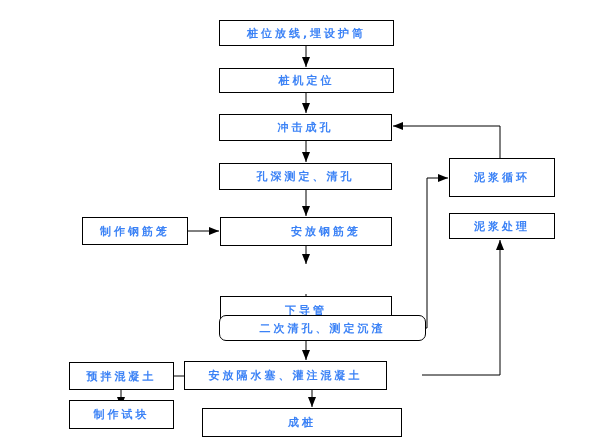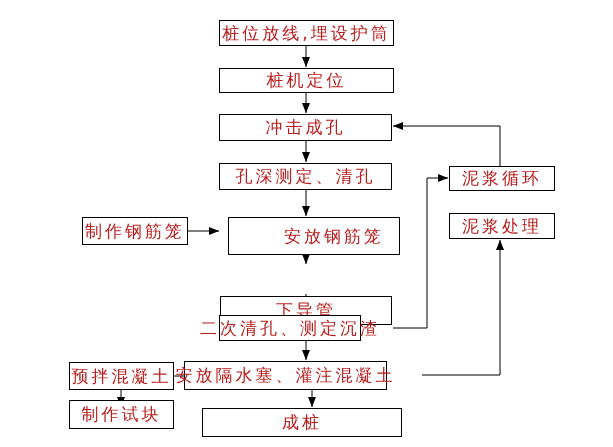--- a/index.html
+++ b/index.html
@@ -20,28 +20,29 @@
     left: 0;
     top: 0;
     width: 613px;
     height: 447px;
   }
   .node {
     position: absolute;
     box-sizing: border-box;
     border: 1px solid #000000;
     background: #ffffff;
-    color: #b91c1c;
+    color: #3b82f6;
     display: flex;
     align-items: center;
     justify-content: center;
-    font-size: 17px;
+    font-size: 11px;
     letter-spacing: 3px;
     white-space: nowrap;
     line-height: 1;
+    font-weight: bold;
   }
 </style>
 </head>
 <body>
 
 <div id="canvas">
 
   <svg id="connectors" viewBox="0 0 613 447" xmlns="http://www.w3.org/2000/svg">
     <defs>
       <marker id="arrow" viewBox="0 0 10 8" refX="10" refY="4" markerWidth="10" markerHeight="8" orient="auto">
@@ -72,33 +73,33 @@
   </svg>
 
   <div class="node" style="left:219px; top:20px;  width:175px; height:26px;">桩位放线,埋设护筒</div>
 
   <div class="node" style="left:219px; top:68px;  width:175px; height:25px;">桩机定位</div>
 
   <div class="node" style="left:219px; top:114px; width:173px; height:27px;">冲击成孔</div>
 
   <div class="node" style="left:219px; top:163px; width:173px; height:27px;">孔深测定、清孔</div>
 
-  <div class="node" style="left:228px; top:217px; width:172px; height:38px;padding-left:40px;">安放钢筋笼</div>
+  <div class="node" style="left:220px; top:217px; width:172px; height:29px;padding-left:40px;">安放钢筋笼</div>
 
   <div class="node" style="left:220px; top:265px; width:172px; height:29px;margin-top:31px;">下导管</div>
 
-  <div class="node" style="left:219px; top:315px; width:142px; height:26px;">二次清孔、测定沉渣</div>
+  <div class="node" style="left:219px; top:315px; width:207px; height:26px;border-radius:7px;">二次清孔、测定沉渣</div>
 
   <div class="node" style="left:184px; top:361px; width:203px; height:29px;text-align:center;">安放隔水塞、灌注混凝土</div>
 
   <div class="node" style="left:202px; top:408px; width:200px; height:29px;">成桩</div>
 
   <div class="node" style="left:69px; top:362px; width:105px; height:28px;">预拌混凝土</div>
 
   <div class="node" style="left:82px; top:217px; width:106px; height:28px;">制作钢筋笼</div>
 
   <div class="node" style="left:69px; top:400px; width:105px; height:29px;">制作试块</div>
 
-  <div class="node" style="left:449px; top:166px; width:106px; height:25px;">泥浆循环</div>
+  <div class="node" style="left:449px; top:158px; width:106px; height:39px;">泥浆循环</div>
 
   <div class="node" style="left:449px; top:213px; width:106px; height:26px;">泥浆处理</div>
 
 </div>
 
 </body></html>

